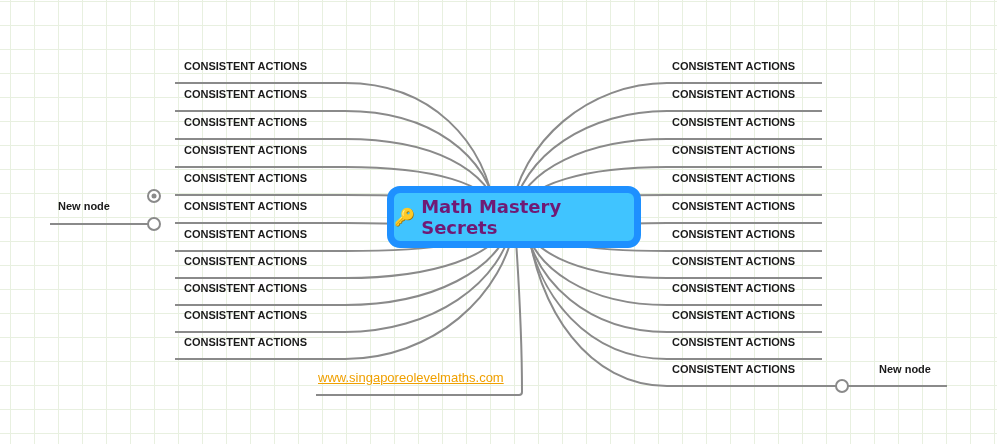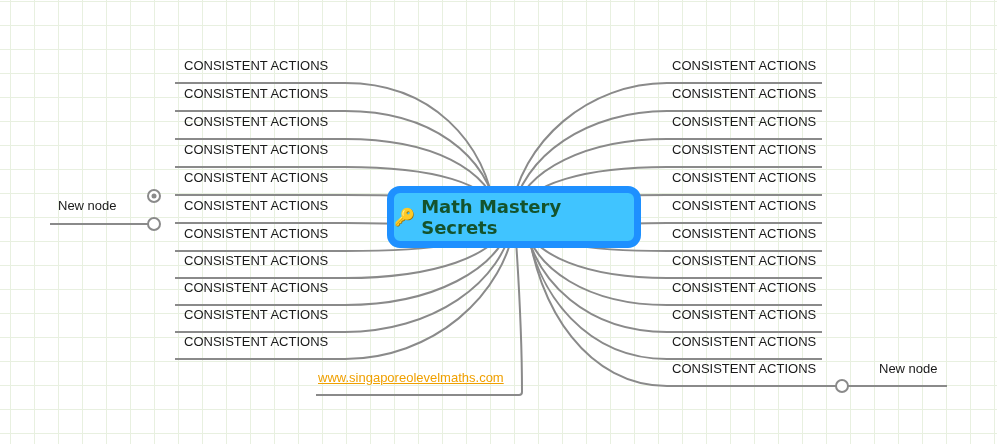--- a/index.html
+++ b/index.html
@@ -9,31 +9,31 @@
     background-image:
       linear-gradient(to right, #e8f0e0 1px, transparent 1px),
       linear-gradient(to bottom, #e8f0e0 1px, transparent 1px);
     background-size: 24px 24px;
     background-position: 10px 1px;
     font-family: "Liberation Sans", sans-serif;
   }
   #canvas { position: absolute; left: 0; top: 0; width: 997px; height: 444px; }
   svg.edges { position: absolute; left: 0; top: 0; }
   .label {
-    position: absolute; font-size: 13px; color: #1a1a1a; white-space: nowrap;
-    line-height: 16px; font-family: "Liberation Sans", sans-serif;
+    position: absolute; font-size: 11px; color: #1a1a1a; white-space: nowrap;
+    line-height: 16px; font-family: "Liberation Sans", sans-serif; font-weight: bold;
   }
   .central {
     position: absolute; left: 387px; top: 186px; width: 254px; height: 62px;
     box-sizing: border-box; border: 7px solid #1e90ff; border-radius: 13px;
     background: #40c4ff; display: flex; align-items: center; justify-content: center;
     gap: 6px;
   }
   .central .title {
-    font-family: "DejaVu Sans", sans-serif; font-weight: bold; font-size: 18px; color: #14532d;
+    font-family: "DejaVu Sans", sans-serif; font-weight: bold; font-size: 18px; color: #701a75;
   }
   .central .key { font-size: 17px; color: #e0a020; }
   .link {
     position: absolute; left: 318px; top: 370px; font-size: 13px; color: #f0a000;
     text-decoration: underline; white-space: nowrap;
   }
 </style>
 </head>
 <body>
 

